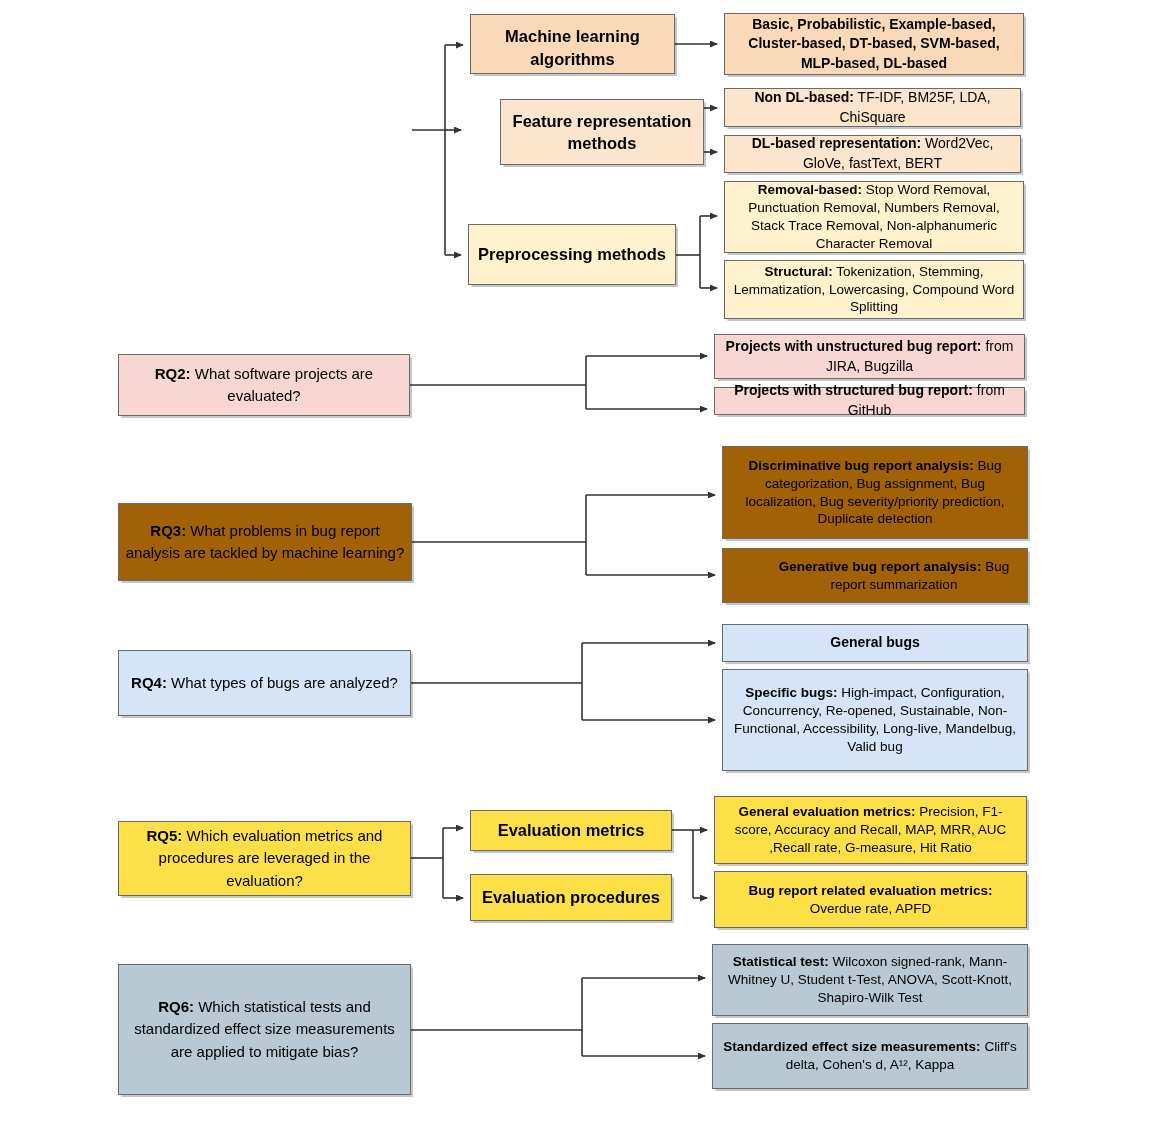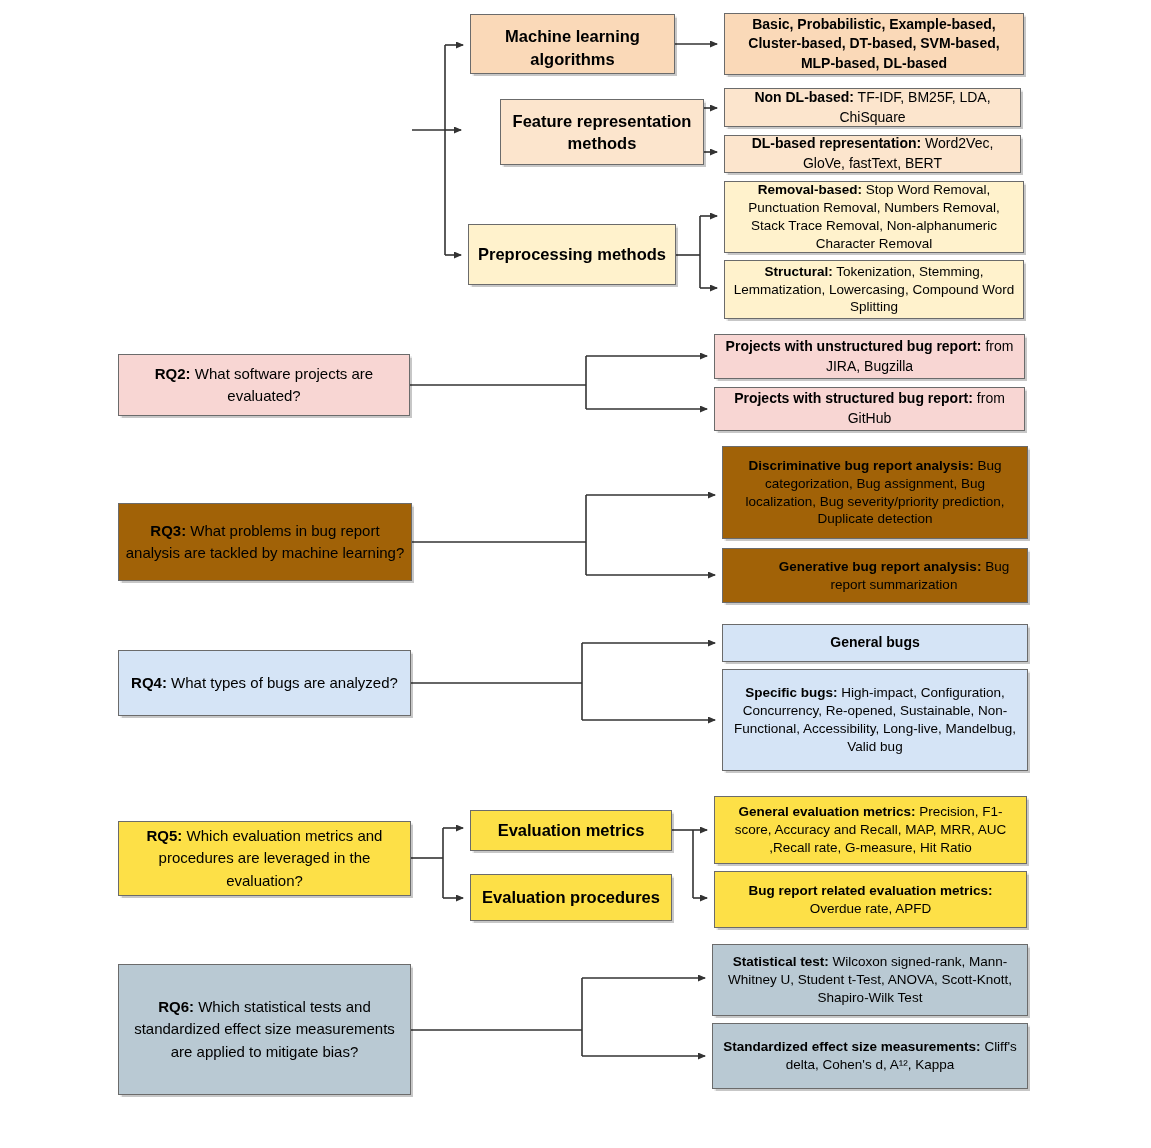--- a/index.html
+++ b/index.html
@@ -124,21 +124,21 @@
   <div class="box c-yellow t-s" style="left:724px;top:260px;width:300px;height:59px;">
     <div><span class="b">Structural:</span><span> Tokenization, Stemming, Lemmatization, Lowercasing, Compound Word Splitting</span></div>
   </div>
 
   <div class="box c-pink t-q" style="left:118px;top:354px;width:292px;height:62px;">
     <div><span class="b">RQ2:</span><span> What software projects are evaluated?</span></div>
   </div>
   <div class="box c-pink t-sb" style="left:714px;top:334px;width:311px;height:45px;">
     <div><span class="b">Projects with unstructured bug report:</span><span> from JIRA, Bugzilla</span></div>
   </div>
-  <div class="box c-pink t-sb" style="left:714px;top:387px;width:311px;height:44px;">
+  <div class="box c-pink t-sb" style="left:714px;top:387px;width:311px;height:28px;">
     <div><span class="b">Projects with structured bug report:</span><span> from GitHub</span></div>
   </div>
 
   <div class="box c-lavender t-q" style="left:118px;top:503px;width:294px;height:78px;">
     <div><span class="b">RQ3:</span><span> What problems in bug report analysis are tackled by machine learning?</span></div>
   </div>
   <div class="box c-lavender t-s" style="left:722px;top:446px;width:306px;height:93px;">
     <div><span class="b">Discriminative bug report analysis:</span><span> Bug categorization, Bug assignment, Bug localization, Bug severity/priority prediction, Duplicate detection</span></div>
   </div>
   <div class="box c-lavender t-s" style="left:722px;top:548px;width:306px;height:55px;padding-left:44px;">

